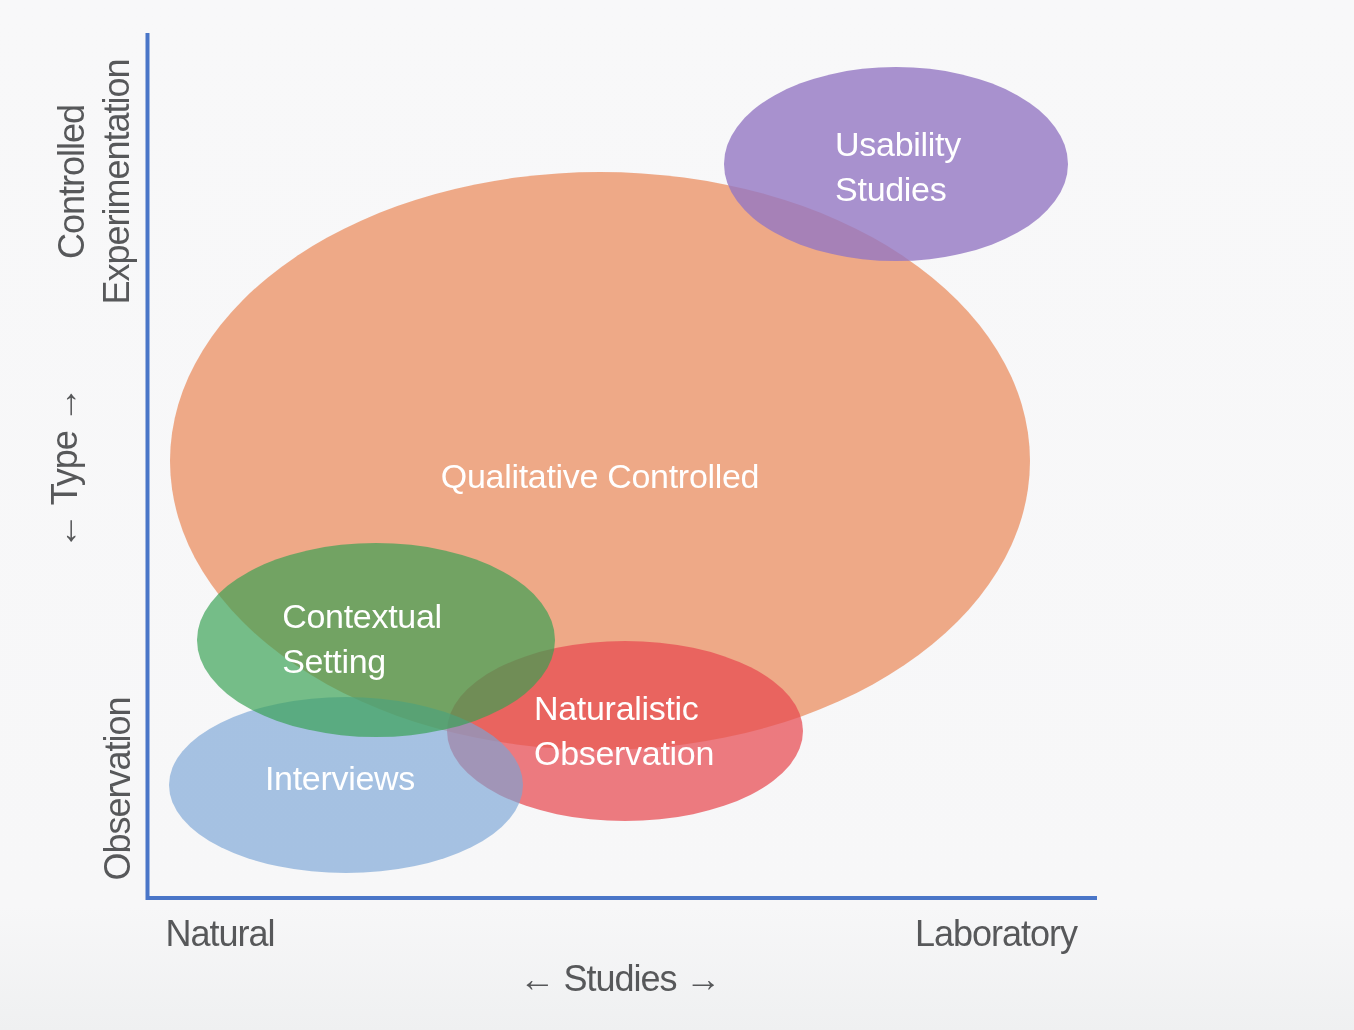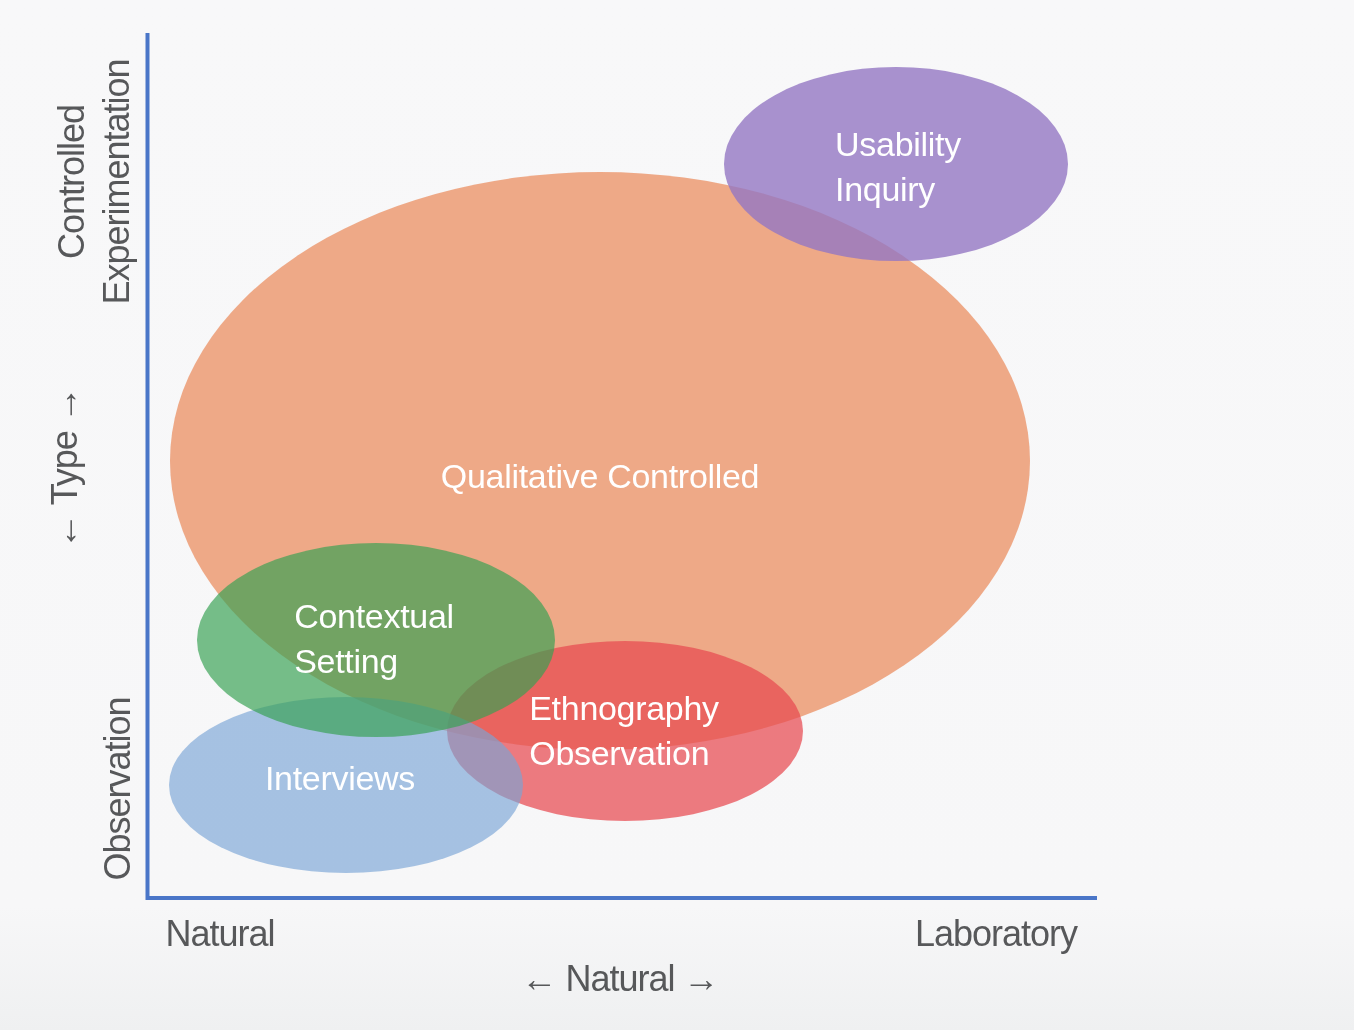--- a/index.html
+++ b/index.html
@@ -61,44 +61,44 @@
       </g>
     <line x1="147.5" y1="33" x2="147.5" y2="900" stroke-width="4" stroke-linecap="butt" stroke="#4a76c8"></line>
     <line x1="146" y1="898" x2="1097" y2="898" stroke-width="4" stroke-linecap="butt" stroke="#4a76c8"></line>
   </svg>
 
   <div id="bubble-labels">
       <div class="bubble-label" style="left: 600px; top: 476px;">
         <div>Qualitative Controlled</div>
       </div>
       <div class="bubble-label" style="left: 624px; top: 731px;">
-        <div>Ethnography</div>
+        <div>Naturalistic</div>
         <div>Observation</div>
       </div>
       <div class="bubble-label" style="left: 340px; top: 778px;">
         <div>Interviews</div>
       </div>
-      <div class="bubble-label" style="left: 374px; top: 639px;">
+      <div class="bubble-label" style="left: 362px; top: 639px;">
         <div>Contextual</div>
         <div>Setting</div>
       </div>
       <div class="bubble-label" style="left: 898px; top: 167px;">
         <div>Usability</div>
-        <div>Inquiry</div>
+        <div>Studies</div>
       </div>
     </div>
 
   <div class="axis-label vertical" id="label-y-max">
     <span class="line">Controlled</span>
     <span class="line">Experimentation</span>
   </div>
 
   <div class="axis-label vertical" id="label-y-axis-title">← Type →</div>
 
   <div class="axis-label vertical" id="label-y-min">Observation</div>
 
   <div class="axis-label" id="label-x-min">Natural</div>
 
   <div class="axis-label" id="label-x-max">Laboratory</div>
 
-  <div class="axis-label" id="label-x-axis-title">← Natural →</div>
+  <div class="axis-label" id="label-x-axis-title">← Studies →</div>
 
 </div>
 
 </body></html>

